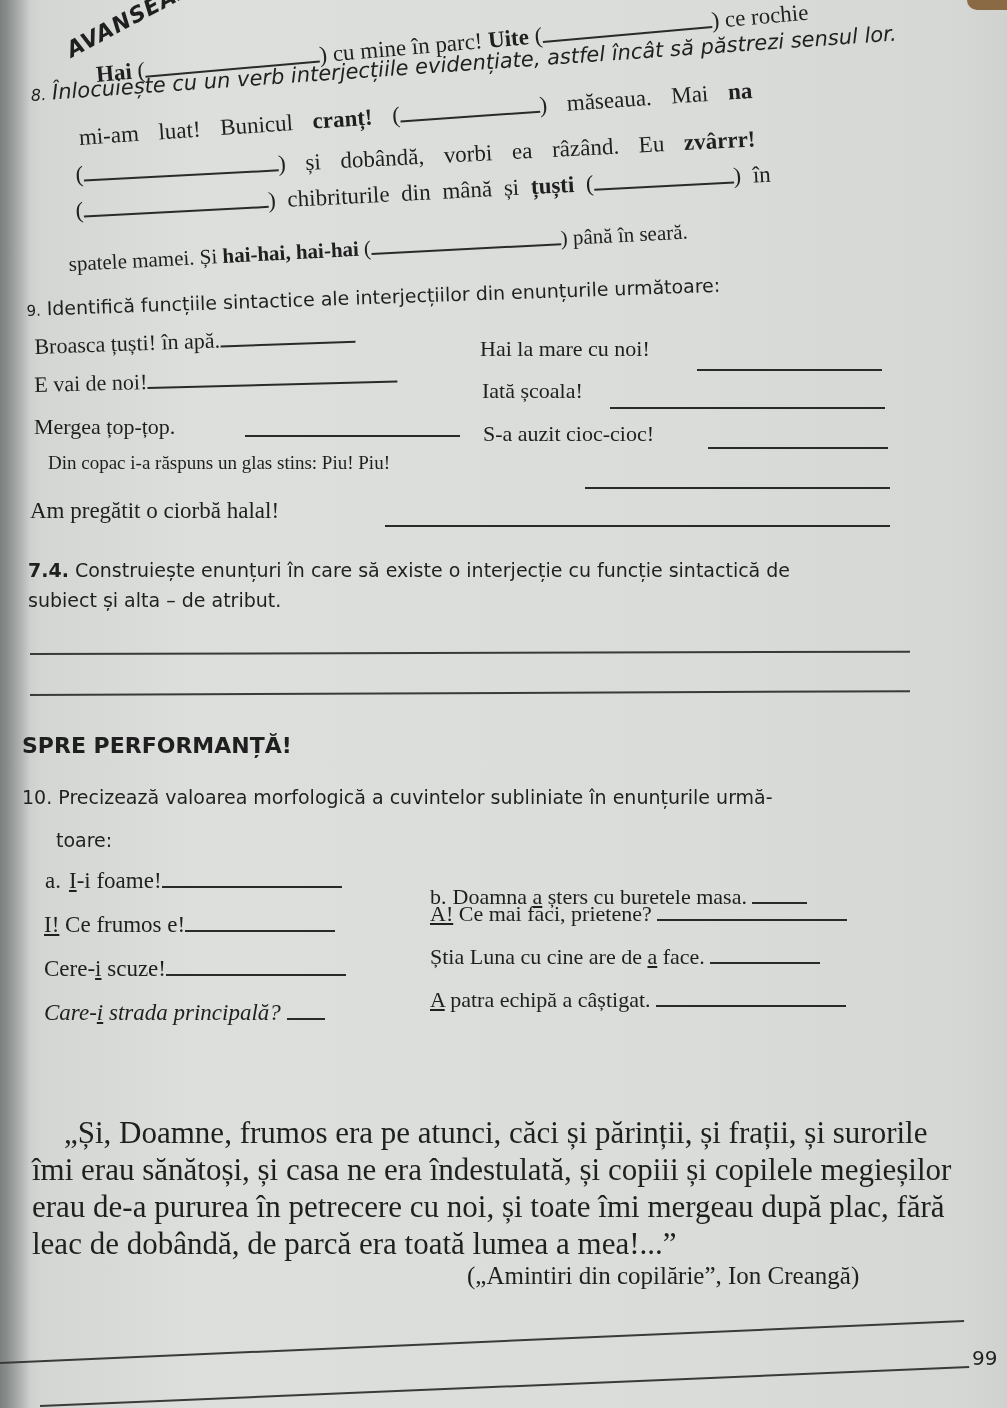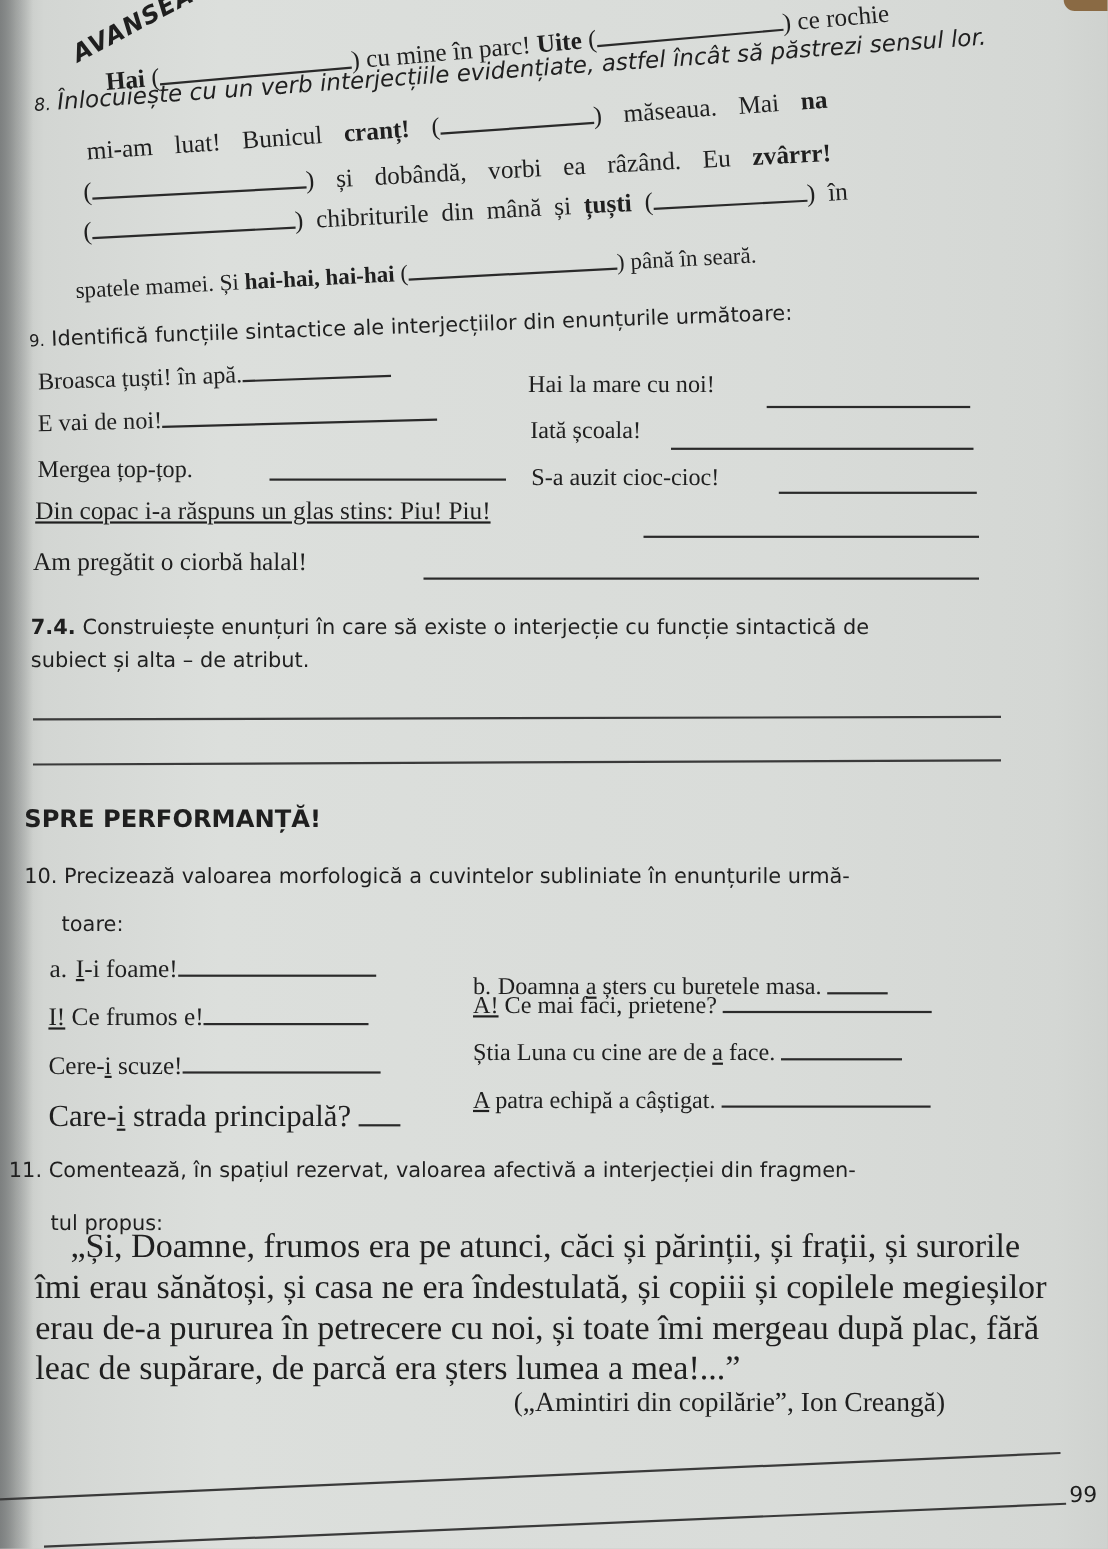--- a/index.html
+++ b/index.html
@@ -83,21 +83,21 @@
 
   <div class="abs serif" style="left:34px; top:414px; font-size:22px;">
     <span>Mergea țop-țop.</span>
   </div>
   <div class="blank abs" style="left:245px; top:434px; width:215px;"></div>
   <div class="abs serif" style="left:483px; top:421px; font-size:22px;">
     <span>S-a auzit cioc-cioc!</span>
   </div>
   <div class="blank abs" style="left:708px; top:446px; width:180px;"></div>
 
-  <div class="abs serif" style="left:32px; top:452px; font-size:23px;text-decoration:underline;">
+  <div class="abs serif" style="left:48px; top:452px; font-size:19px;">
     <span>Din copac i-a răspuns un glas stins: Piu! Piu!</span>
   </div>
   <div class="blank abs" style="left:585px; top:486px; width:305px;"></div>
 
   <div class="abs serif" style="left:30px; top:498px; font-size:23px;">
     <span>Am pregătit o ciorbă halal!</span>
   </div>
   <div class="blank abs" style="left:385px; top:524px; width:505px;"></div>
 
   <div class="abs sans" style="left:28px; top:555px; font-size:19px; line-height:30px;">
@@ -116,47 +116,43 @@
 
   <div class="abs serif" style="left:45px; top:868px; font-size:23px;">
     <span style="margin-right:8px;">a.</span><span class="u">I</span><span>-i foame!</span><span class="blank" style="width:180px;"></span>
   </div>
   <div class="abs serif" style="left:44px; top:912px; font-size:23px;">
     <span class="u">I!</span><span> Ce frumos e!</span><span class="blank" style="width:150px;"></span>
   </div>
   <div class="abs serif" style="left:44px; top:956px; font-size:23px;">
     <span>Cere-</span><span class="u">i</span><span> scuze!</span><span class="blank" style="width:180px;"></span>
   </div>
-  <div class="abs serif" style="left:44px; top:1000px; font-size:28px;">
+  <div class="abs serif" style="left:44px; top:1000px; font-size:23px;font-style:italic;">
     <span>Care-</span><span class="u">i</span><span> strada principală?</span> <span class="blank" style="width:38px;"></span>
   </div>
 
   <div class="abs serif" style="left:430px; top:884px; font-size:22px;">
     <span style="margin-right:6px;">b.</span><span>Doamna </span><span class="u">a</span><span> șters cu buretele masa.</span> <span class="blank" style="width:55px;"></span>
   </div>
   <div class="abs serif" style="left:430px; top:901px; font-size:22px;">
     <span class="u">A!</span><span> Ce mai faci, prietene?</span> <span class="blank" style="width:190px;"></span>
   </div>
   <div class="abs serif" style="left:430px; top:944px; font-size:22px;">
     <span>Știa Luna cu cine are de </span><span class="u">a</span><span> face.</span> <span class="blank" style="width:110px;"></span>
   </div>
   <div class="abs serif" style="left:430px; top:987px; font-size:22px;">
     <span class="u">A</span><span> patra echipă a câștigat.</span> <span class="blank" style="width:190px;"></span>
   </div>
 
-  <div class="abs sans" style="left:8px; top:1040px; font-size:19px; line-height:48px;">
-    <div><span>11.</span> <span>Comentează, în spațiul rezervat, valoarea afectivă a interjecției din fragmen-</span></div>
-    <div style="padding-left:38px;">tul propus:</div>
-  </div>
 
   <div class="abs serif" style="left:32px; top:1102px; font-size:31px; line-height:37px;margin-top:12px;">
     <div style="padding-left:32px;">„Și, Doamne, frumos era pe atunci, căci și părinții, și frații, și surorile</div>
     <div>îmi erau sănătoși, și casa ne era îndestulată, și copiii și copilele megieșilor</div>
     <div>erau de-a pururea în petrecere cu noi, și toate îmi mergeau după plac, fără</div>
-    <div>leac de supărare, de parcă era șters lumea a mea!...”</div>
+    <div>leac de dobândă, de parcă era toată lumea a mea!...”</div>
   </div>
 
   <div class="abs serif" style="left:467px; top:1262px; font-size:25px;">(„Amintiri din copilărie”, Ion Creangă)</div>
 
   <div class="hline" style="left:0px; top:1362px; width:965px; transform:rotate(-2.5deg);"></div>
   <div class="hline" style="left:40px; top:1405px; width:930px; transform:rotate(-2.4deg);"></div>
 
   <div class="abs sans" style="left:972px; top:1346px; font-size:20px;">99</div>
 </div>
 

